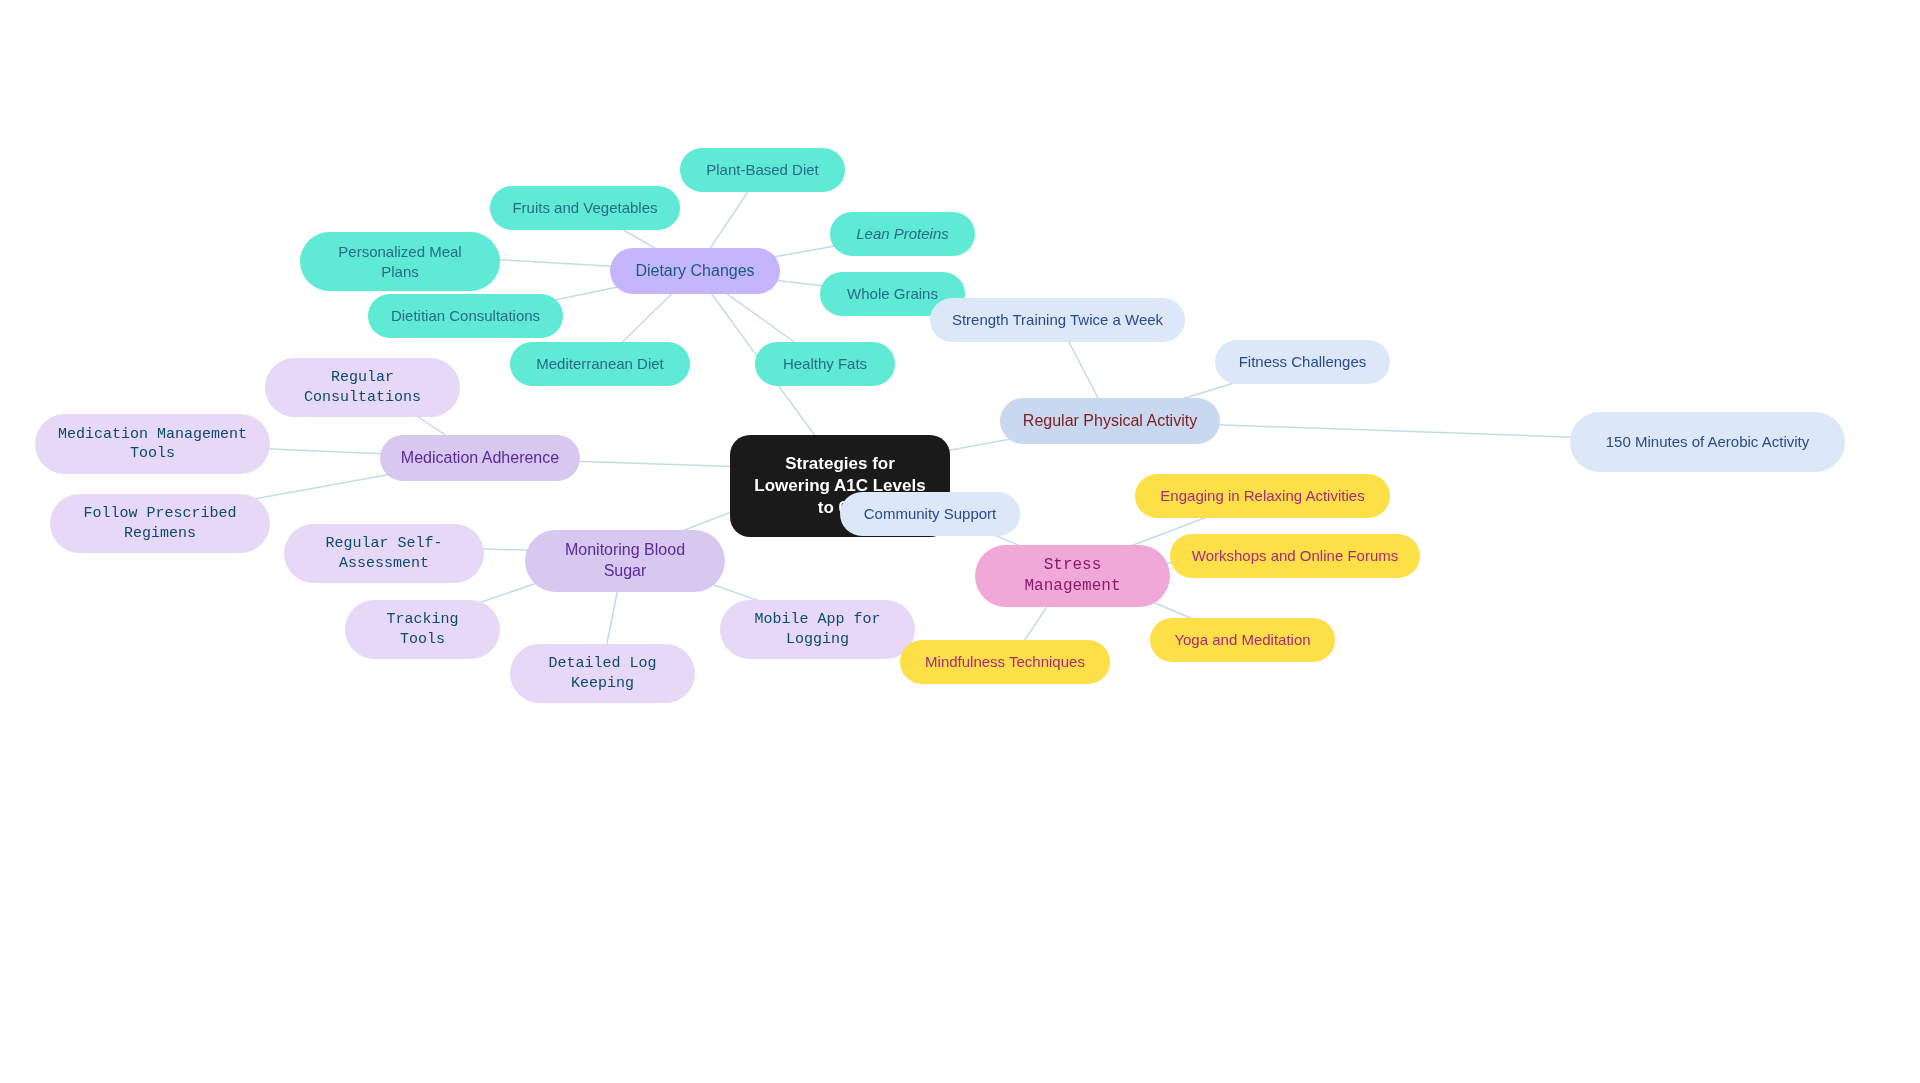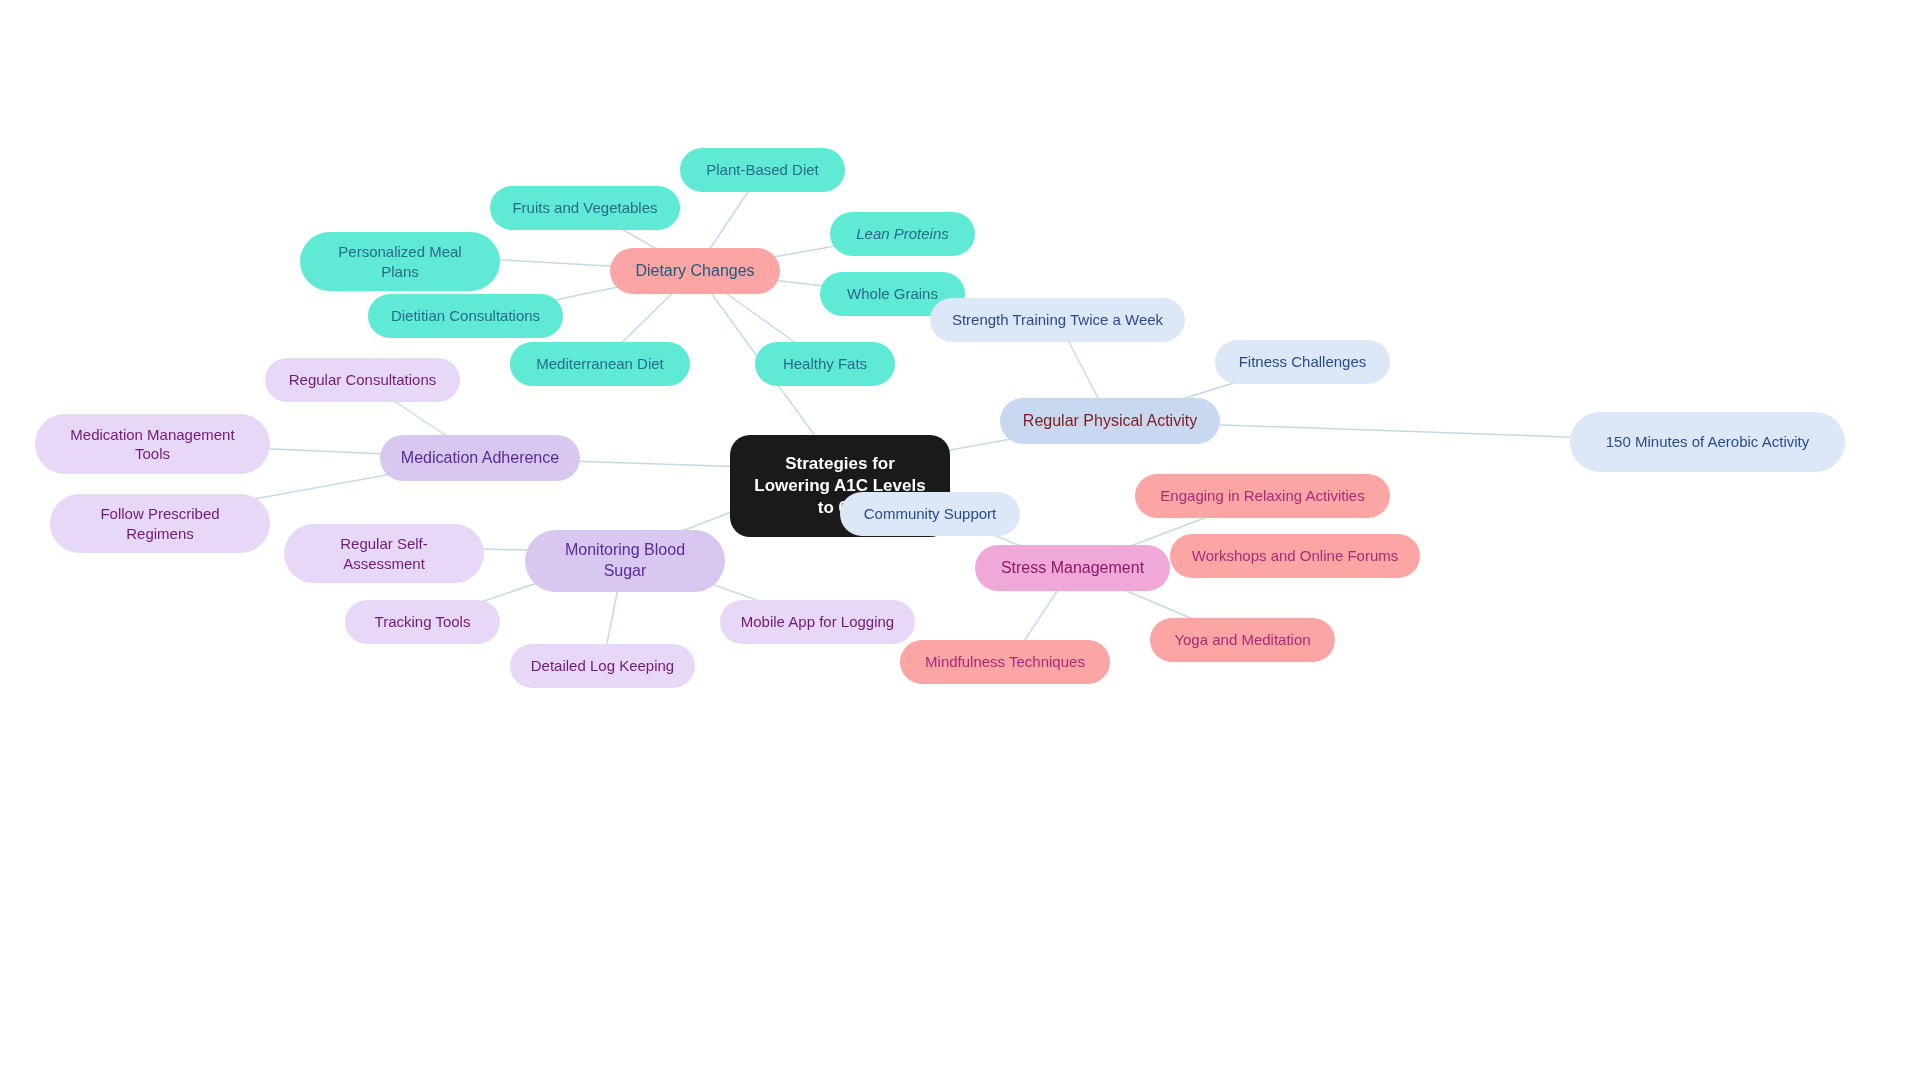--- a/index.html
+++ b/index.html
@@ -40,41 +40,43 @@
       border-radius: 20px;
       width: 220px;
       padding: 18px 22px;
     }
     .node-blue {
       background: #5eead4;
       color: #2a6a8a;
       border: none;
     }
     .node-blue-dark {
-      background: #fca5a5;
+      background: #c4b5fd;
       color: #1a5a7a;
       font-size: 16px;
     }
     .node-purple {
       background: #e8d8f8;
-      color: #701a75;
+      color: #0c4a6e;
+      font-family: Liberation Mono, monospace;
     }
     .node-purple-dark {
       background: #d8c8f0;
       color: #5a2a9a;
       font-size: 16px;
     }
     .node-pink {
-      background: #fca5a5;
+      background: #fde047;
       color: #aa2a7a;
     }
     .node-pink-dark {
       background: #f0a8d8;
       color: #8a1a6a;
       font-size: 16px;
+      font-family: Liberation Mono, monospace;
     }
     .node-light-blue {
       background: #dce8f8;
       color: #2a4a8a;
     }
     .node-light-blue-dark {
       background: #c8d8f0;
       color: #7f1d1d;
       font-size: 16px;
     }

